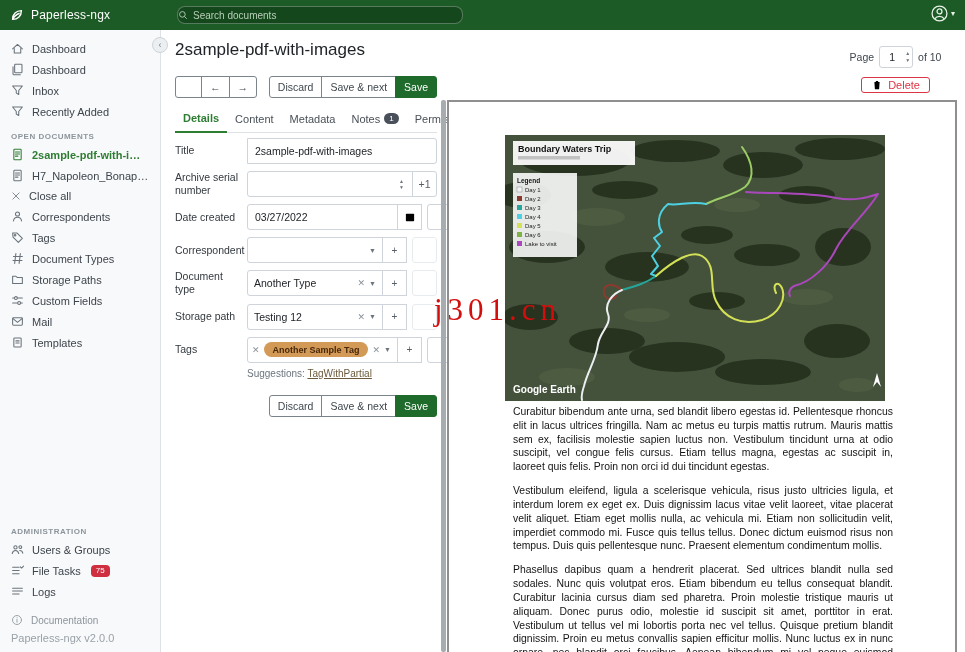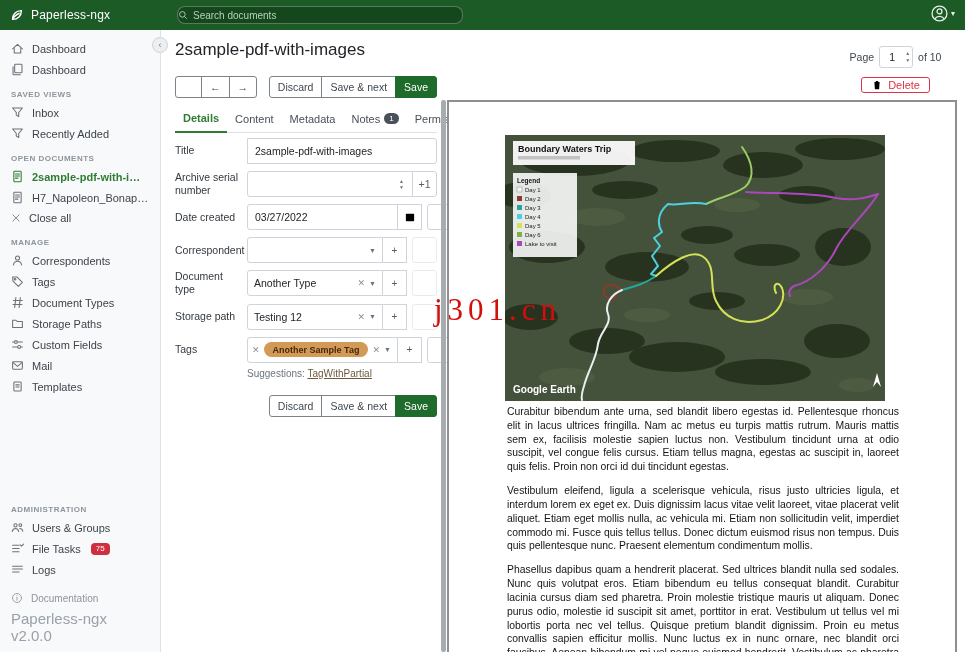--- a/index.html
+++ b/index.html
@@ -24,21 +24,21 @@
   .sidebar { position:absolute; top:30px; left:0; bottom:0; width:161px; background:#f8f9fa; border-right:1px solid #dee2e6; display:flex; flex-direction:column; padding-top:8px; font-size:11px; color:#3d444b; z-index:10; }
   .side-item { display:flex; align-items:center; gap:8px; padding:4px 11px; cursor:pointer; white-space:nowrap; }
   .side-item svg { color:#6a737b; }
   .side-item.active { color:#2e7d32; font-weight:bold; }
   .side-item.active svg { color:#2e7d32; }
   .side-head { font-size:8px; font-weight:bold; letter-spacing:.5px; text-transform:uppercase; color:#8d959c; padding:10px 11px 3px; }
   .badge-red { background:#cf2f3f; color:#fff; font-size:8px; font-weight:normal; border-radius:4px; padding:1.5px 5px; margin-left:2px; }
   .spacer { flex:1; }
   .side-foot { color:#8d959c; font-size:10px; }
   .side-foot .side-item svg { color:#9aa1a8; width:12px; height:12px; }
-  .version { padding:2px 11px 8px; font-size:15px; color:#9aa1a8; }
+  .version { padding:2px 11px 8px; font-size:11px; color:#9aa1a8; }
   .truncate { overflow:hidden; text-overflow:ellipsis; max-width:118px; }
   
   .main { position:absolute; left:162px; top:30px; right:0; bottom:0; background:#fff; }
   .collapse-btn { position:absolute; left:-10px; top:7px; width:16px; height:16px; border-radius:50%; background:#eceff1; border:1px solid #ced4d9; color:#7a838b; font-size:9px; display:flex; align-items:center; justify-content:center; z-index:20; cursor:pointer; }
   .doc-title { position:absolute; left:13px; top:10px; font-size:17px; font-weight:400; color:#212529; }
   
   .toolbar { position:absolute; top:16px; right:8px; display:flex; align-items:center; gap:9px; font-size:10.5px; color:#3f474e;flex-direction:column; }
   .page-group { display:flex; align-items:center; gap:5px; }
   .page-input-wrap { position:relative; }
   .page-input { width:34px; height:22px; border:1px solid #ced4da; border-radius:3px; font-size:10.5px; text-align:center; padding-right:10px; font-family:inherit; color:#212529; }
@@ -79,21 +79,21 @@
   .chip { background:#d29a56; color:#47280b; font-weight:bold; font-size:9px; padding:2.5px 9px; border-radius:9px; white-space:nowrap; }
   .suggest { margin-left:72px; font-size:10px; color:#6c757d; margin-top:-2px; }
   .suggest a { color:#6b5a3c; text-decoration:underline; cursor:pointer; }
   .form-buttons { display:flex; justify-content:flex-end; margin-top:9px; }
   
   .pscroll { position:absolute; left:279px; top:70px; width:5px; height:552px; background:#a7acb1; border-radius:2px; }
   .page-sheet { position:absolute; left:285px; top:70px; width:510px; height:560px; background:#fff; border:2px solid #8f8f8f; }
   .map { position:absolute; left:56px; top:33px; width:380px; height:266px; display:block; }
   .map text { font-family:"Liberation Sans", sans-serif; }
   .doc-text { position:absolute; left:56px; top:303px; width:396px; font-size:10.4px; line-height:1.33; text-align:justify; color:#141414; }
-  .doc-text p { margin:0 2px 10px; }
+  .doc-text p { margin:0 8px 10px; }
   .watermark { position:absolute; left:272px; top:262px; font-family:"Liberation Serif", serif; font-size:31px; color:#d40d0d; letter-spacing:5px; z-index:25; pointer-events:none; }
 </style>
 </head>
 <body>
 
 <div class="navbar">
   <div class="brand">
     <svg viewBox="0 0 16 16" style="stroke:#fff;fill:none;stroke-width:1.6">
         <path d="M3 13 C3 7 7 3 13 3 C13 9 9 13 3 13 Z M3 13 C5 9 8 7 11 6"></path>
       </svg>
@@ -125,21 +125,20 @@
     <span>Dashboard</span>
   </div>
   <div class="side-item">
     <svg class="icn" viewBox="0 0 16 16">
         <rect x="4.5" y="1.5" width="9" height="10.5" rx="1"></rect>
         <path d="M2.5 4.5v9a1 1 0 0 0 1 1h8"></path>
       </svg>
     <span>Dashboard</span>
   </div>
 
-  <div class="side-head">Saved views</div>
   <div class="side-item">
     <svg class="icn" viewBox="0 0 16 16">
         <path d="M2 2.5h12L9.5 8v5l-3-1.8V8z"></path>
       </svg>
     <span>Inbox</span>
   </div>
   <div class="side-item">
     <svg class="icn" viewBox="0 0 16 16">
         <path d="M2 2.5h12L9.5 8v5l-3-1.8V8z"></path>
       </svg>
@@ -161,21 +160,20 @@
       </svg>
     <span class="truncate">H7_Napoleon_Bonaparte_zadanie</span>
   </div>
   <div class="side-item">
     <svg class="icn" viewBox="0 0 16 16" style="width:10px;height:10px">
         <path d="M3 3l10 10M13 3 3 13"></path>
       </svg>
     <span>Close all</span>
   </div>
 
-  <div class="side-head">Manage</div>
   <div class="side-item">
     <svg class="icn" viewBox="0 0 16 16">
         <circle cx="8" cy="5" r="2.5"></circle>
         <path d="M3 13.5c.5-3 2.5-4.5 5-4.5s4.5 1.5 5 4.5"></path>
       </svg>
     <span>Correspondents</span>
   </div>
   <div class="side-item">
     <svg class="icn" viewBox="0 0 16 16">
         <path d="M2 2.5h5.5L14 9l-5 5-6.5-6.5z"></path>

